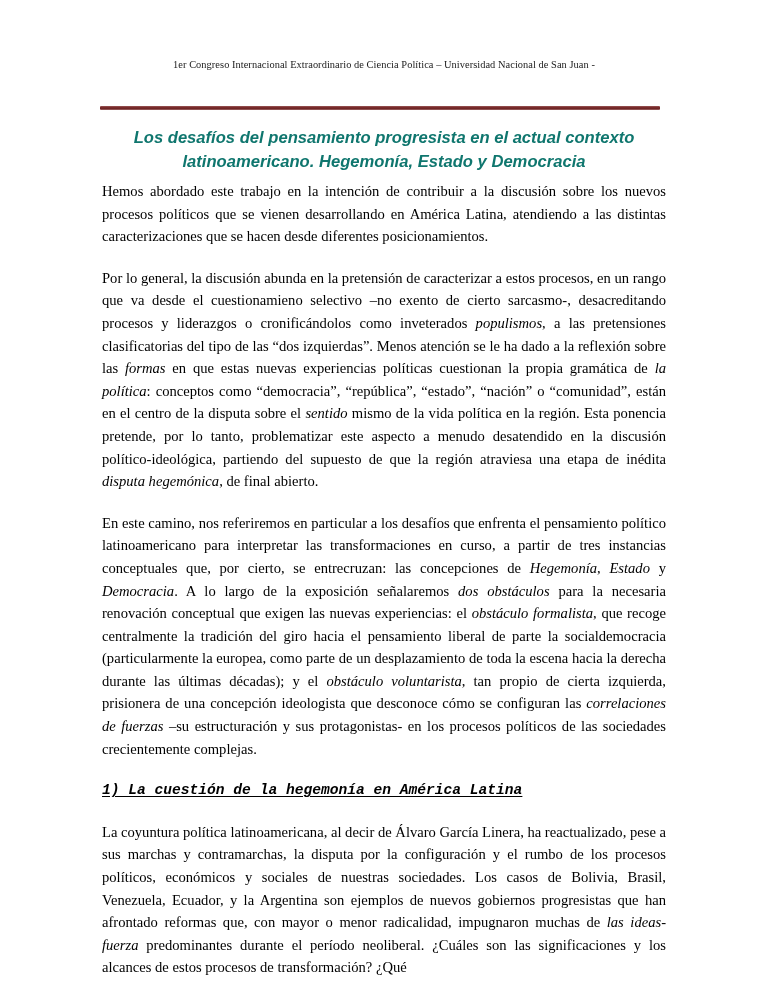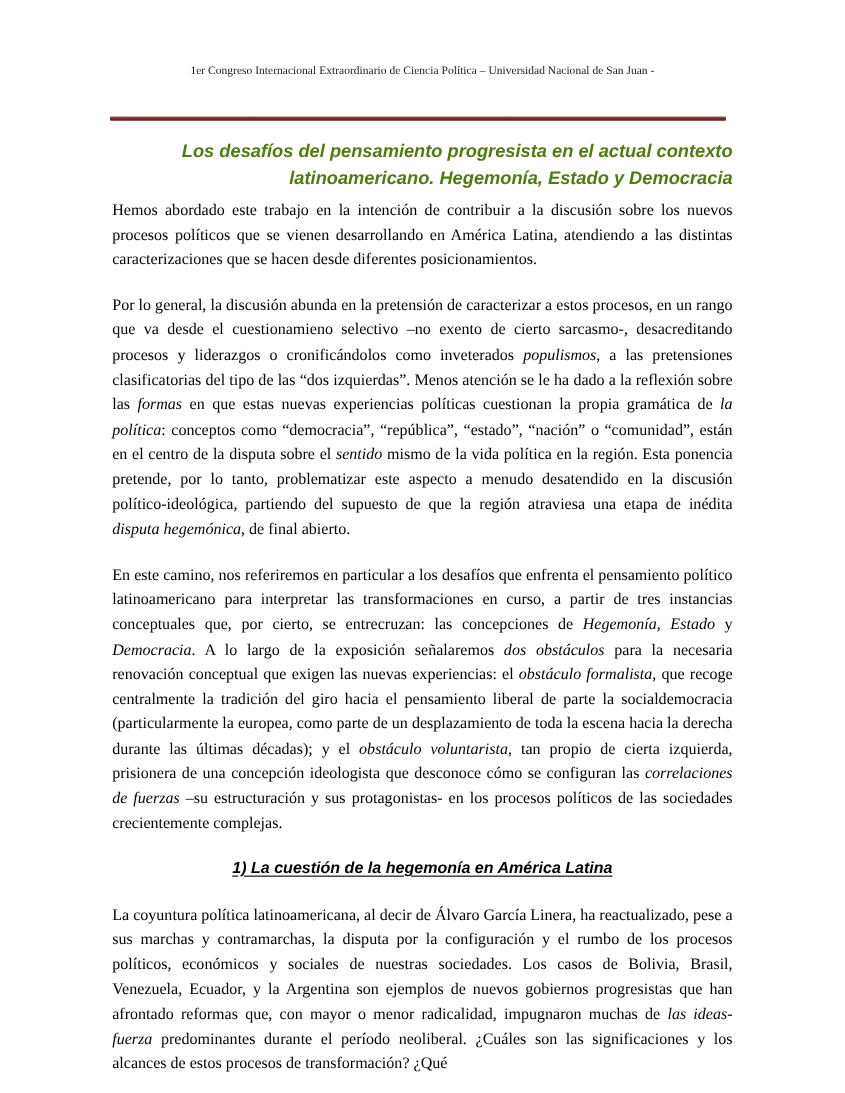--- a/index.html
+++ b/index.html
@@ -57,27 +57,27 @@
                 #a87474 100%);
     border-radius: 1px;
   }
 
   
   .doc-title {
     position: absolute;
     top: 106px;
     left: 102px;
     width: 564px;
-    text-align: right;
+    text-align: center;
     font-family: "Liberation Sans", sans-serif;
     font-weight: bold;
     font-style: italic;
     font-size: 16.6px;
     line-height: 24px;
-    color: #4d7c0f;
+    color: #0f766e;
   }
 
   
   .body-col {
     position: absolute;
     top: 160px;
     left: 102px;
     width: 564px;
   }
 
@@ -89,28 +89,28 @@
     text-align: justify;
     text-justify: inter-word;
     color: #000000;
     hyphens: none;
   }
 
   p.para em { font-style: italic; }
 
   h2.section-heading {
     margin: 0 0 19px 0;
-    font-family: Liberation Sans, sans-serif;
+    font-family: Liberation Mono, monospace;
     font-size: 14.6px;
     line-height: 22.6px;
     font-weight: bold;
     font-style: italic;
     text-decoration: underline;
     text-underline-offset: 2px;
-    text-align: center;
+    text-align: left;
     color: #000000;
   }
 </style>
 </head>
 <body>
 
 <div class="page">
 
   <div class="doc-header">
     <span class="hdr-line">1er Congreso Internacional Extraordinario de Ciencia Política – Universidad Nacional de San Juan -</span>

